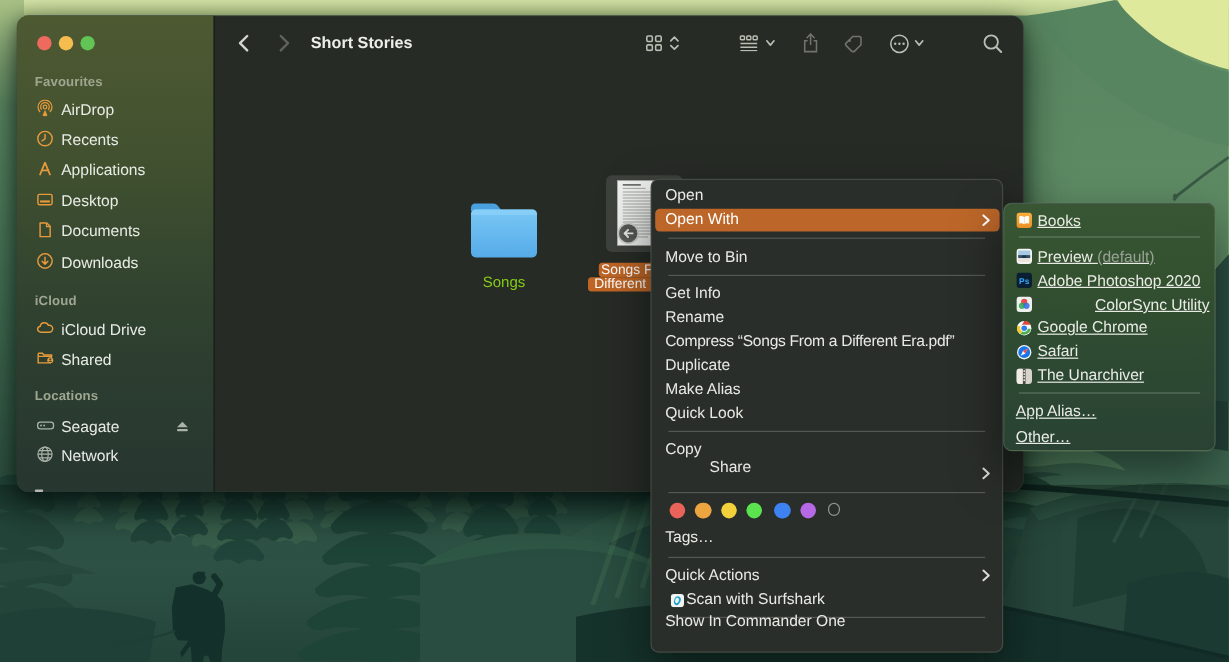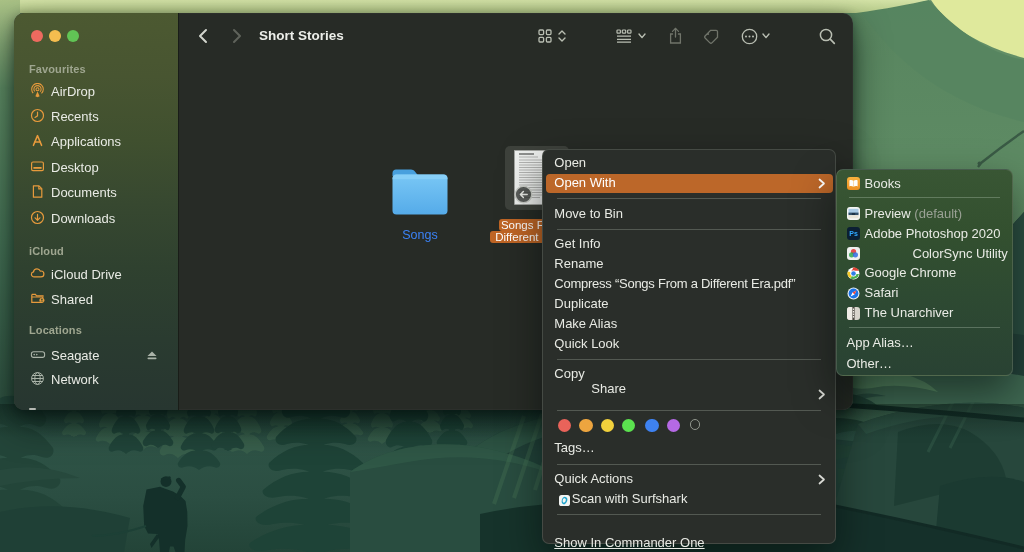--- a/index.html
+++ b/index.html
@@ -6,21 +6,21 @@
   html,body { width:1024px; height:552px; overflow:hidden; background:#bfd492;
     font-family:"Liberation Sans", sans-serif; }
   .abs { position:absolute; }
   #stage { position:relative; width:1024px; height:552px; overflow:hidden; }
   .sbhead { position:absolute; left:15px; font-size:11px; font-weight:bold; color:#9fa690; letter-spacing:0.1px; }
   .sbrow { position:absolute; left:15px; height:22px; width:150px; }
   .sbi { position:absolute; left:0.5px; top:3px; width:16px; height:16px; }
   .sbt { position:absolute; left:22px; top:4px; font-size:13px; color:#e9ebe5; }
   .mrow { position:absolute; left:11.3px; font-size:13px; color:#e8eae4; white-space:nowrap; }
   .msep { position:absolute; left:14px; right:14px; height:1px; background:rgba(190,200,188,0.28); }
-  .srow { position:absolute; left:27.5px; height:20px; line-height:20px; font-size:13px; color:#e9ebe5; white-space:nowrap; }
+  .srow { position:absolute; left:27.5px; height:20px; line-height:20px; font-size:13px; color:#e9ebe5; white-space:nowrap;text-decoration:underline; }
   .ssep { position:absolute; left:12px; right:12px; height:1px; background:rgba(200,215,198,0.3); }
 </style>
 <style>
 </style>
 </head>
 <body>
 <div id="stage">
 
 <svg class="abs" style="left:0;top:0" width="1024" height="552" viewBox="0 0 1024 552">
   <defs>
@@ -352,21 +352,21 @@
       <defs>
             <linearGradient id="fg" x1="0" y1="0" x2="0" y2="1">
               <stop offset="0" stop-color="#79c7f5"></stop>
               <stop offset="1" stop-color="#55abe9"></stop>
             </linearGradient>
           </defs>
       <path d="M1.5,5 C1.5,3 3,1.5 5,1.5 L20,1.5 C21.5,1.5 22.8,2.2 23.7,3.3 L27.5,8 L1.5,8 Z" fill="#48a0de"></path>
       <rect x="1.5" y="6.5" width="55" height="40" rx="4" fill="url(#fg)"></rect>
       <path d="M1.5,10.5 C1.5,8.3 3.3,6.5 5.5,6.5 L52.5,6.5 C54.7,6.5 56.5,8.3 56.5,10.5 L56.5,11.2 L1.5,11.2 Z" fill="#8ad0f8" opacity="0.85"></path>
     </svg>
-    <div class="abs" style="left:198px;top:163px;width:86px;text-align:center;font-size:12.5px;color:#3b82f6;">Songs</div>
+    <div class="abs" style="left:198px;top:163px;width:86px;text-align:center;font-size:12.5px;color:#84cc16;">Songs</div>
 
     <div class="abs" style="left:326px;top:81px;width:64px;height:64px;border-radius:5px;background:#3e423c;"></div>
 
     <svg class="abs" style="left:335px;top:85px" width="43" height="55" viewBox="0 0 43 55">
       <rect x="0.5" y="0.5" width="42" height="54" fill="#eef0ee" stroke="#b0b1ad" stroke-width="0.5"></rect>
       <g stroke="#a3a4a2" stroke-width="0.8">
         <path d="M5,7 L24,7"></path>
             <path d="M5,10 L38,10"></path>
             <path d="M5,12.5 L38,12.5"></path>
             <path d="M5,15 L38,15"></path>
@@ -435,21 +435,21 @@
   <svg class="abs" style="left:275px;top:324px" width="8" height="11" viewBox="0 0 8 11">
         <path d="M1.5,1.5 L6,5.5 L1.5,9.5" fill="none" stroke="#d8dad4" stroke-width="1.7" stroke-linecap="round" stroke-linejoin="round"></path>
       </svg>
   <svg class="abs" style="left:15.8px;top:344.8px" width="11" height="11" viewBox="0 0 11 11">
         <rect x="0" y="0" width="11" height="11" rx="2.6" fill="#f2f4f2"></rect>
         <path d="M5.5,1.8 C7,1.8 8.4,2.6 8.4,4.4 C8.4,6.4 6.8,8.9 5,9.4 C3.6,9.2 2.6,8.2 2.6,6.6 C2.6,4.2 4,1.8 5.5,1.8 Z" fill="#1ca3cc"></path>
         <path d="M5.2,3.2 C6,3.2 6.8,3.7 6.8,4.7 C6.8,6 5.9,7.4 4.9,7.7 C4.1,7.5 3.6,6.9 3.6,6 C3.6,4.6 4.4,3.2 5.2,3.2 Z" fill="#f2f4f2"></path>
       </svg>
   <div class="mrow" style="left:28.8px;top:339.3px;height:20px;line-height:20px;">Scan with Surfshark</div>
   <div class="msep" style="top:364.4px;"></div>
-  <div class="mrow" style="top:383px;height:20px;line-height:20px;text-decoration:underline;">Show In Commander One</div>
+  <div class="mrow" style="top:358px;height:20px;line-height:20px;">Show In Commander One</div>
 </div>
 
 <div class="abs" id="submenu" style="left:836px; top:169px; width:177px; height:207px; border-radius:7px; background:linear-gradient(180deg,#395634 0%, #33502f 30%, #2e4a32 60%, #294233 100%); border:1px solid rgba(130,140,125,0.35); box-shadow:0 18px 40px rgba(0,8,6,0.5);">
   <svg class="abs" style="left:10.3px;top:7px" width="13" height="13" viewBox="0 0 13 13">
         <defs>
           <linearGradient id="bks" x1="0" y1="0" x2="0" y2="1">
             <stop offset="0" stop-color="#f8b13e"></stop>
             <stop offset="1" stop-color="#ec8f22"></stop>
           </linearGradient>
         </defs>

